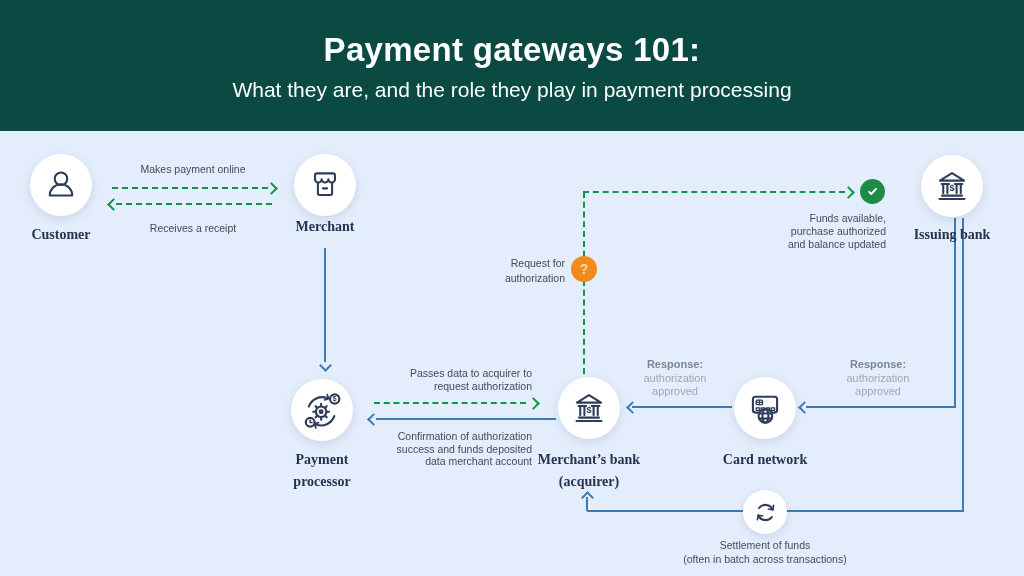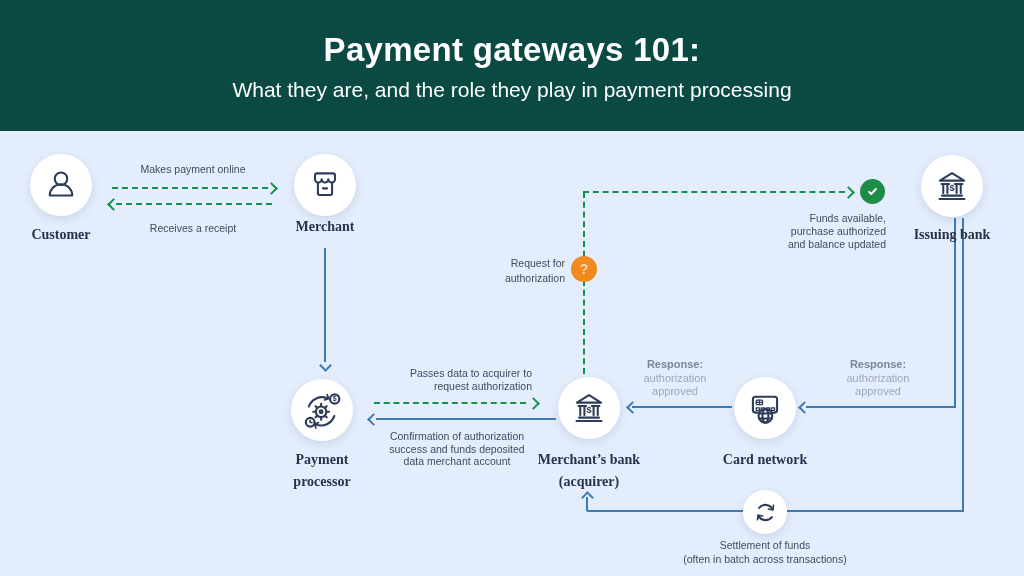--- a/index.html
+++ b/index.html
@@ -179,21 +179,21 @@
   <div class="lbl" style="left:892px;top:224px;width:120px;">Issuing bank</div>
 
   <div class="ann center" style="left:118px;top:163px;width:150px;">Makes payment online</div>
   <div class="ann center" style="left:118px;top:222px;width:150px;">Receives a receipt</div>
 
 
   <div class="ann center" style="left:382px;top:367px;width:150px;text-align:right;">
     <div>Passes data to acquirer to</div>
     <div>request authorization</div>
   </div>
-  <div class="ann center" style="left:382px;top:430px;width:150px;">
+  <div class="ann center" style="left:382px;top:430px;width:150px;text-align:right;">
     <div>Confirmation of authorization</div>
     <div>success and funds deposited</div>
     <div>data merchant account</div>
   </div>
 
   <div class="ann right" style="left:448px;top:256px;width:117px;line-height:15px;">
     <div>Request for</div>
     <div>authorization</div>
   </div>
 

